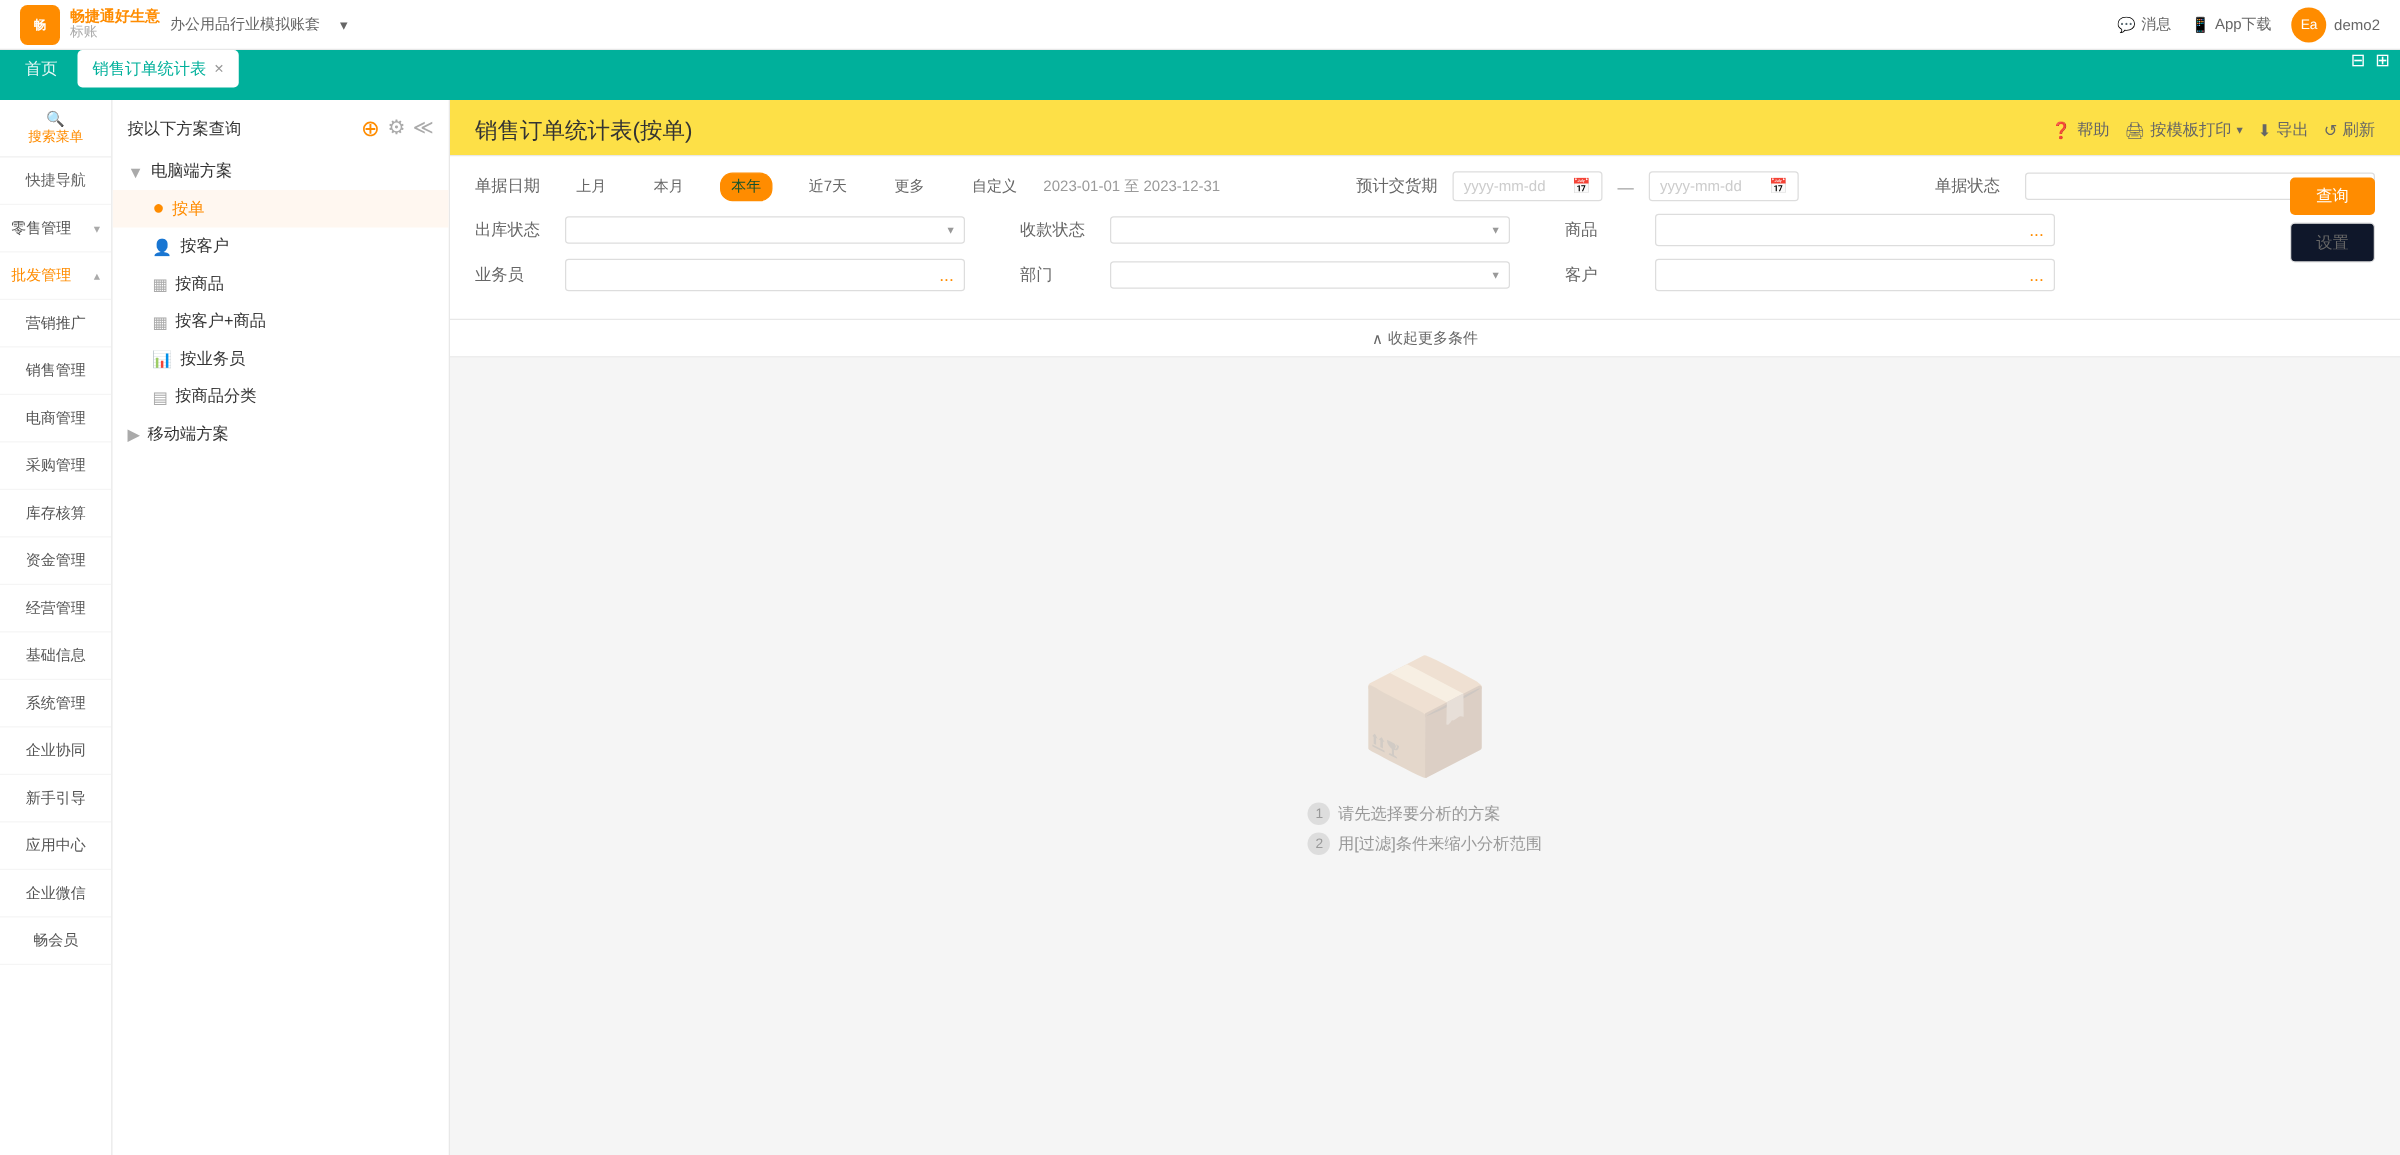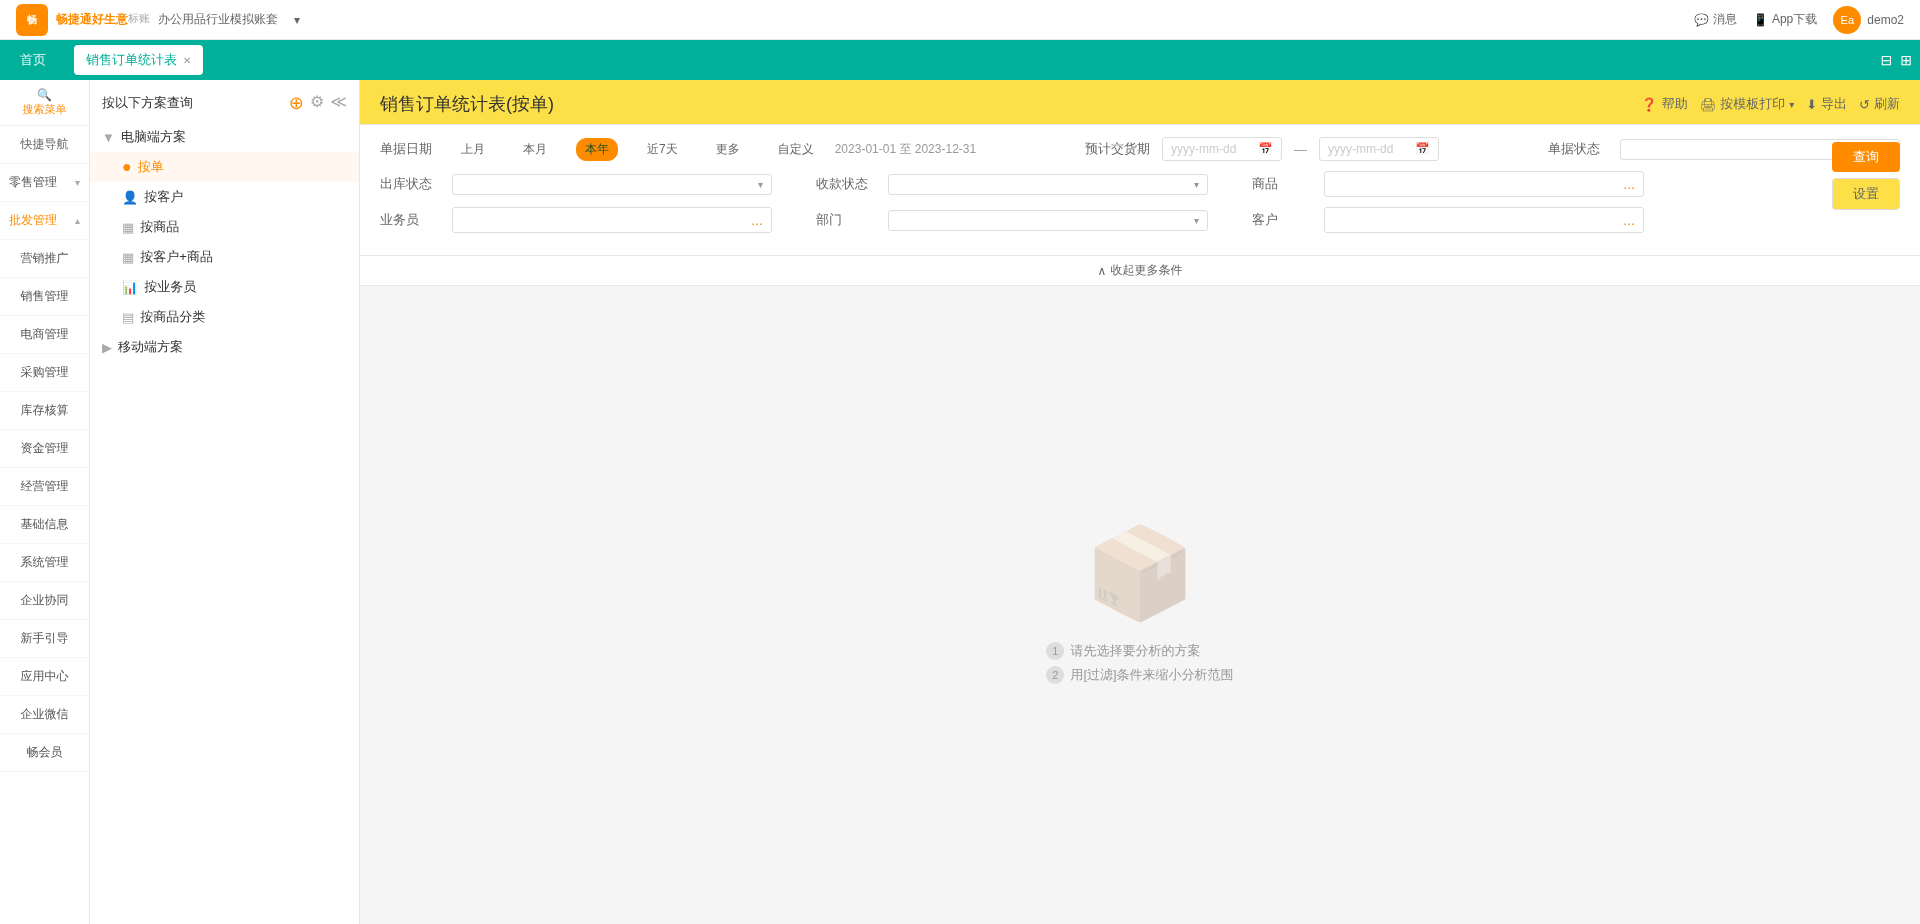--- a/index.html
+++ b/index.html
@@ -8,21 +8,21 @@
     
     .top-bar { height: 40px; background: #fff; display: flex; align-items: center; justify-content: space-between; padding: 0 16px; border-bottom: 1px solid #e8e8e8; flex-shrink: 0; }
     .top-bar-left { display: flex; align-items: center; gap: 8px; }
     .logo { width: 32px; height: 32px; background: #ff8c00; border-radius: 6px; display: flex; align-items: center; justify-content: center; color: white; font-size: 10px; font-weight: bold; }
     .top-bar-dropdown { font-size: 12px; color: #666; display: flex; align-items: center; gap: 16px; cursor: pointer; }
     .top-bar-right { display: flex; align-items: center; gap: 16px; font-size: 12px; color: #666; }
     .top-bar-right span { cursor: pointer; display: flex; align-items: center; gap: 4px; }
     .avatar { width: 28px; height: 28px; border-radius: 50%; background: #ff8c00; display: flex; align-items: center; justify-content: center; color: white; font-size: 11px; }
 
     
-    .tab-bar { height: 40px; background: #00b09b; display: flex; align-items: center; padding: 0 8px; gap: 16px; flex-shrink: 0; }
+    .tab-bar { height: 40px; background: #00b09b; display: flex; align-items: flex-start; padding: 0 8px; gap: 4px; flex-shrink: 0; }
     .tab-item { height: 30px; padding: 0 12px; display: flex; align-items: center; gap: 6px; border-radius: 4px; cursor: pointer; font-size: 13px; color: rgba(255,255,255,0.8); }
     .tab-item.active { background: #fff; color: #00b09b; font-weight: 500; }
     .tab-item .close-icon { font-size: 10px; color: #999; cursor: pointer; }
     .tab-home { color: rgba(255,255,255,0.9); }
     .tab-bar-actions { margin-left: auto; display: flex; gap: 8px; }
     .tab-bar-actions span { color: white; cursor: pointer; font-size: 16px; }
 
     
     .main-layout { display: flex; flex: 1; overflow: hidden; }
 
@@ -63,39 +63,39 @@
     .date-btn.active { background: #ff8c00; color: #14532d; border-color: #ff8c00; border-radius: 10px; }
     .date-input { border: 1px solid #ddd; border-radius: 3px; padding: 4px 8px; font-size: 12px; color: #999; width: 120px; display: flex; align-items: center; justify-content: space-between; cursor: pointer; }
     .date-separator { color: #999; }
     .filter-select { border: 1px solid #ddd; border-radius: 3px; padding: 4px 8px; font-size: 12px; color: #999; min-width: 140px; display: flex; align-items: center; justify-content: space-between; cursor: pointer; }
     .filter-select-wide { min-width: 280px; }
     .select-arrow { color: #999; font-size: 10px; }
     .filter-input { border: 1px solid #ddd; border-radius: 3px; padding: 4px 8px; font-size: 12px; color: #999; min-width: 200px; display: flex; align-items: center; justify-content: space-between; cursor: pointer; }
     .more-dots { color: #ff8c00; font-size: 14px; }
     .collapse-bar { text-align: center; padding: 6px; cursor: pointer; color: #666; font-size: 12px; display: flex; align-items: center; justify-content: center; gap: 4px; background: #fff; border-bottom: 1px solid #e8e8e8; }
     .btn-query { background: #ff8c00; color: white; border: none; border-radius: 4px; padding: 6px 16px; cursor: pointer; font-size: 13px; }
-    .btn-settings { background: #fde047; color: #666; border: 1px solid #ddd; border-radius: 4px; padding: 6px 20px; cursor: pointer; font-size: 13px; }
+    .btn-settings { background: #0f172a; color: #666; border: 1px solid #ddd; border-radius: 4px; padding: 6px 20px; cursor: pointer; font-size: 13px; }
 
     
     .empty-state { flex: 1; display: flex; flex-direction: column; align-items: center; justify-content: center; gap: 16px; padding: 40px; }
     .empty-hints { list-style: none; }
     .empty-hints li { font-size: 13px; color: #999; margin-bottom: 6px; display: flex; align-items: center; gap: 6px; }
     .hint-num { width: 18px; height: 18px; border-radius: 50%; background: #ddd; display: inline-flex; align-items: center; justify-content: center; font-size: 11px; color: #999; flex-shrink: 0; }
 
     .position-relative { position: relative; }
   </style>
 </head>
 <body>
 
 <div class="top-bar">
   <div class="top-bar-left">
     <div class="logo">
       <span>畅</span>
     </div>
-    <div style="display:flex;flex-direction:row;line-height:1.2;">
+    <div style="display:flex;flex-direction:column;line-height:1.2;">
       <span style="font-size:12px;font-weight:bold;color:#ff8c00;">畅捷通好生意</span>
       <span style="font-size:11px;color:#aaa;">标账</span>
     </div>
     <div class="top-bar-dropdown">
       <span>办公用品行业模拟账套</span>
       <span>▾</span>
     </div>
   </div>
   <div class="top-bar-right">
     <span>

